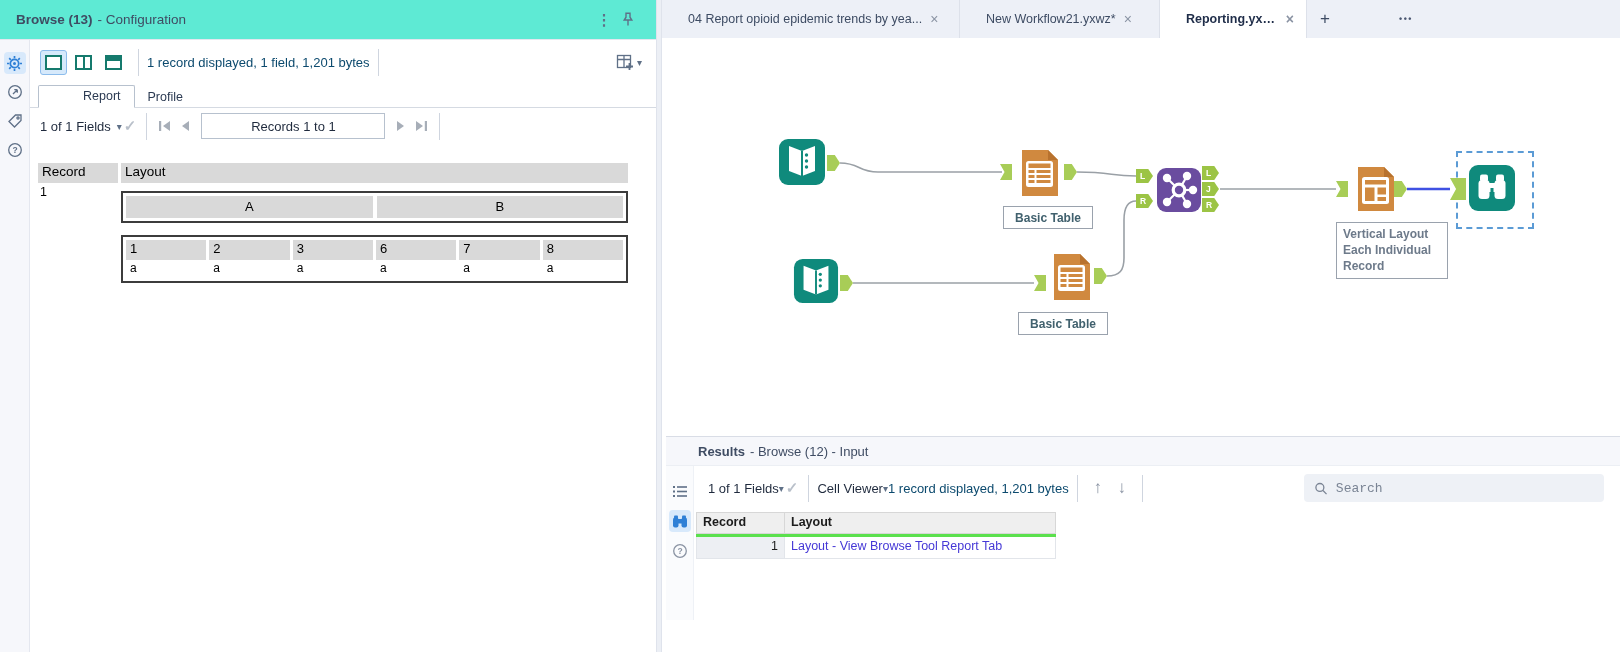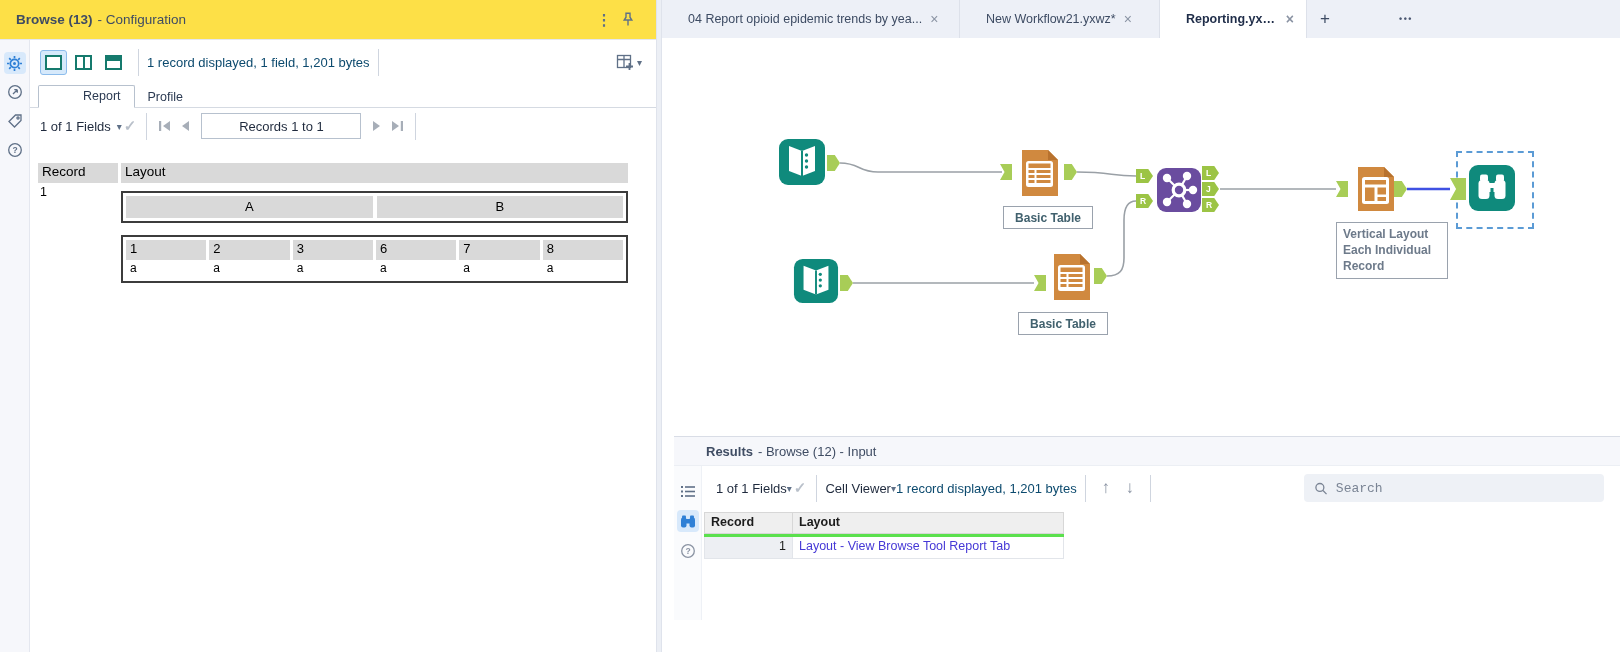--- a/index.html
+++ b/index.html
@@ -1,21 +1,21 @@
 <!DOCTYPE html>
 <html><head>
 <meta charset="utf-8">
 <style>
   * { margin:0; padding:0; box-sizing:border-box; }
   body { font-family:"Liberation Sans", sans-serif; background:#fff; }
   .root { position:relative; width:1620px; height:652px; background:#fff; overflow:hidden; color:#2b3a52; }
 
   
   .config-panel { position:absolute; left:0; top:0; width:656px; height:652px; background:#fff; }
-  .cfg-header { height:40px; background:#fde047; border-bottom:1px solid #e4e7ef; display:flex; align-items:center; padding:0 16px; font-size:13.5px; color:#3f4c63; }
+  .cfg-header { height:40px; background:#5eead4; border-bottom:1px solid #e4e7ef; display:flex; align-items:center; padding:0 16px; font-size:13.5px; color:#3f4c63; }
   .bold { font-weight:bold; }
   .subtle { margin-left:5px; }
   .flex-spacer { flex:1; }
   .hdr-btn { width:24px; height:24px; display:flex; align-items:center; justify-content:center; cursor:pointer; }
   .kebab { font-size:15px; font-weight:bold; color:#5f7087; }
 
   .cfg-iconstrip { position:absolute; left:0; top:40px; width:30px; bottom:0; background:#f6f7fb; border-right:1px solid #e4e7ef; display:flex; flex-direction:column; align-items:center; padding-top:12px; gap:7px; }
   .strip-btn { width:22px; height:22px; border-radius:4px; display:flex; align-items:center; justify-content:center; cursor:pointer; }
   .strip-btn.active { background:#d8e9fb; }
 
@@ -31,21 +31,21 @@
   .tbladd { margin-left:auto; display:flex; align-items:center; gap:3px; cursor:pointer; }
   .caret { font-size:10px; color:#5f7087; }
 
   .cfg-tabs { display:flex; align-items:flex-end; padding-left:8px; height:24px; border-bottom:1px solid #d5dae2; }
   .cfg-tab { padding:3px 13px 4px; font-size:12.5px; color:#2b3a52; cursor:pointer; margin-bottom:-1px; }
   .cfg-tab.active { background:#fff; border:1px solid #b7c1ce; border-bottom:1px solid #fff; border-radius:2px 2px 0 0;padding-left:44px; }
   .cfg-nav { display:flex; align-items:center; height:36px; padding:0 10px; font-size:13px; color:#1f2a3d; }
   .navgap { width:6px; }
   .check { color:#b9c0ca; font-size:15px; font-weight:bold; margin:0 2px; }
   .navbtn { width:20px; height:20px; display:flex; align-items:center; justify-content:center; cursor:pointer; }
-  .records-box { width:160px; height:26px; border:1px solid #b7c1ce; background:#fff; display:flex; align-items:center; justify-content:center; margin:0 6px;text-align:right; }
+  .records-box { width:184px; height:26px; border:1px solid #b7c1ce; background:#fff; display:flex; align-items:center; justify-content:center; margin:0 6px;text-align:right; }
 
   .report-area { position:absolute; left:8px; right:28px; top:113px; bottom:0; background:#fff; overflow:hidden; padding-top:10px; }
   .rpt-head { display:flex; gap:3px; }
   .rpt-head .cell { background:#d9d9d9; font-size:13.5px; color:#000; padding:1px 4px; height:20px; }
   .rpt-head .rec { width:80px; }
   .rpt-head .lay { flex:1; }
   .rpt-row { display:flex; margin-top:2px; }
   .rpt-num { width:83px; font-size:12.5px; color:#000; padding-left:2px; }
   .rpt-content { flex:1; }
   .tbl-ab { border:2px solid #3c3c3c; padding:3px; display:flex; gap:4px; margin-top:6px; background:#fff; }
@@ -76,21 +76,21 @@
   .tool { position:absolute; cursor:pointer; }
   .anchor-out { position:absolute; width:13px; height:16px; background:#a8cd57; clip-path:polygon(0 0,60% 0,100% 50%,60% 100%,0 100%); }
   .anchor-in  { position:absolute; width:12px; height:16px; background:#a8cd57; clip-path:polygon(0 0,100% 0,100% 100%,0 100%,38% 50%); }
   .port { position:absolute; width:17px; height:14px; background:#9cc445; color:#fff; font-size:8.5px; font-weight:bold; display:flex; align-items:center; padding-left:4px; clip-path:polygon(0 0,72% 0,100% 50%,72% 100%,0 100%); }
   .tool-label { position:absolute; background:#fff; border:1px solid #9aa2ad; font-size:12px; font-weight:bold; color:#41616e; display:flex; align-items:center; justify-content:center; }
   .ann-box { position:absolute; background:#fff; border:1px solid #9aa2ad; padding:3px 6px; font-size:12px; font-weight:bold; color:#6d7a8a; line-height:1.35; }
   .sel-rect { position:absolute; border:2px dashed #5b9bd5; }
   .browse-anchor { position:absolute; width:16px; height:22px; background:#a8cd57; clip-path:polygon(0 0,100% 0,100% 100%,0 100%,38% 50%); }
 
   
-  .results { position:absolute; left:12px; right:0; top:436px; height:184px; background:#fff; }
+  .results { position:absolute; left:4px; right:0; top:436px; height:184px; background:#fff; }
   .res-header { height:30px; background:#f6f7fb; border-top:1px solid #d9dde6; border-bottom:1px solid #eceff4; display:flex; align-items:center; padding-left:32px; font-size:13px; color:#3f4c63; }
   .res-strip { position:absolute; left:0; top:30px; width:28px; bottom:0; background:#fafbfd; border-right:1px solid #eef1f6; display:flex; flex-direction:column; align-items:center; padding-top:14px; gap:8px; }
   .res-main { position:absolute; left:28px; top:30px; right:0; bottom:0; background:#fff; }
   .res-toolbar { display:flex; align-items:center; height:44px; padding:0 16px 0 14px; font-size:13px; color:#1f2a3d; }
   .arrowbtn { font-size:17px; color:#8a93a3; width:24px; text-align:center; cursor:pointer; }
   .search-box { margin-left:auto; width:300px; height:28px; background:#eef1f6; border-radius:4px; display:flex; align-items:center; padding:0 10px; gap:8px; }
   .search-box input { border:none; background:transparent; outline:none; font-size:13px; color:#2b3a52; width:100%; font-family:Liberation Mono, monospace; }
   .search-box input::placeholder { color:#7a8494; }
 
   .res-table { margin:2px 0 0 2px; width:360px; font-size:12.5px; }

